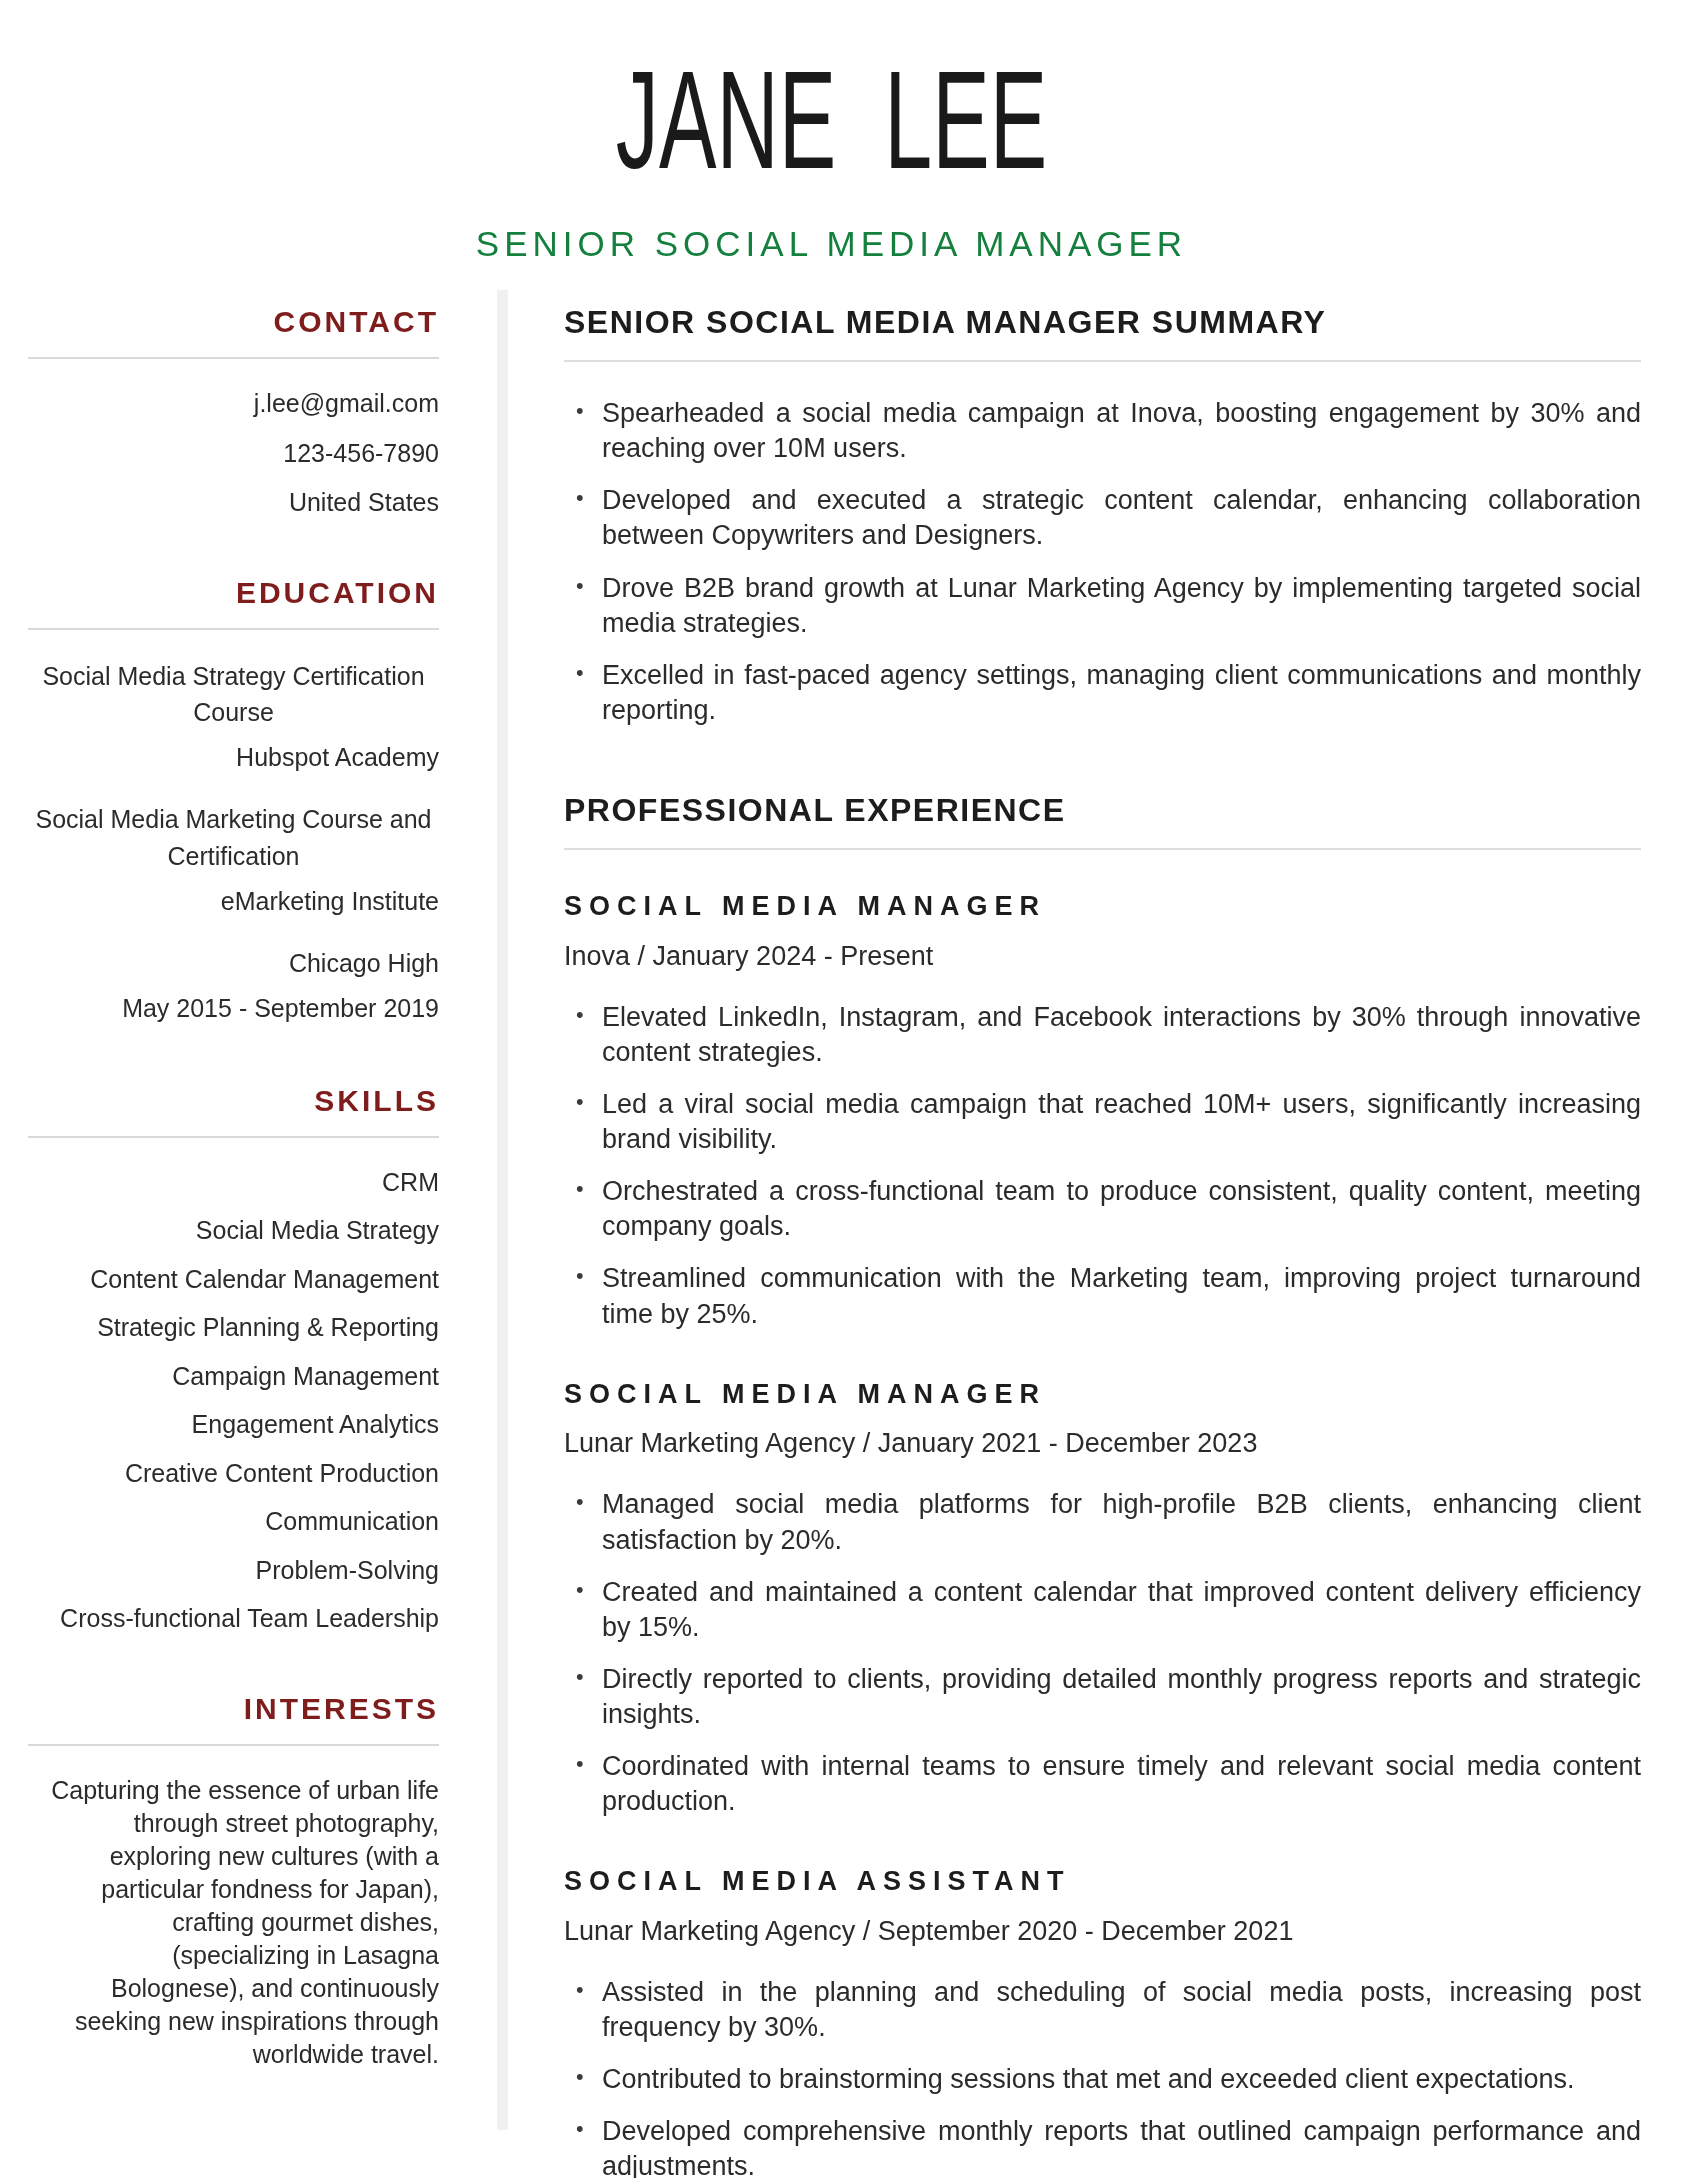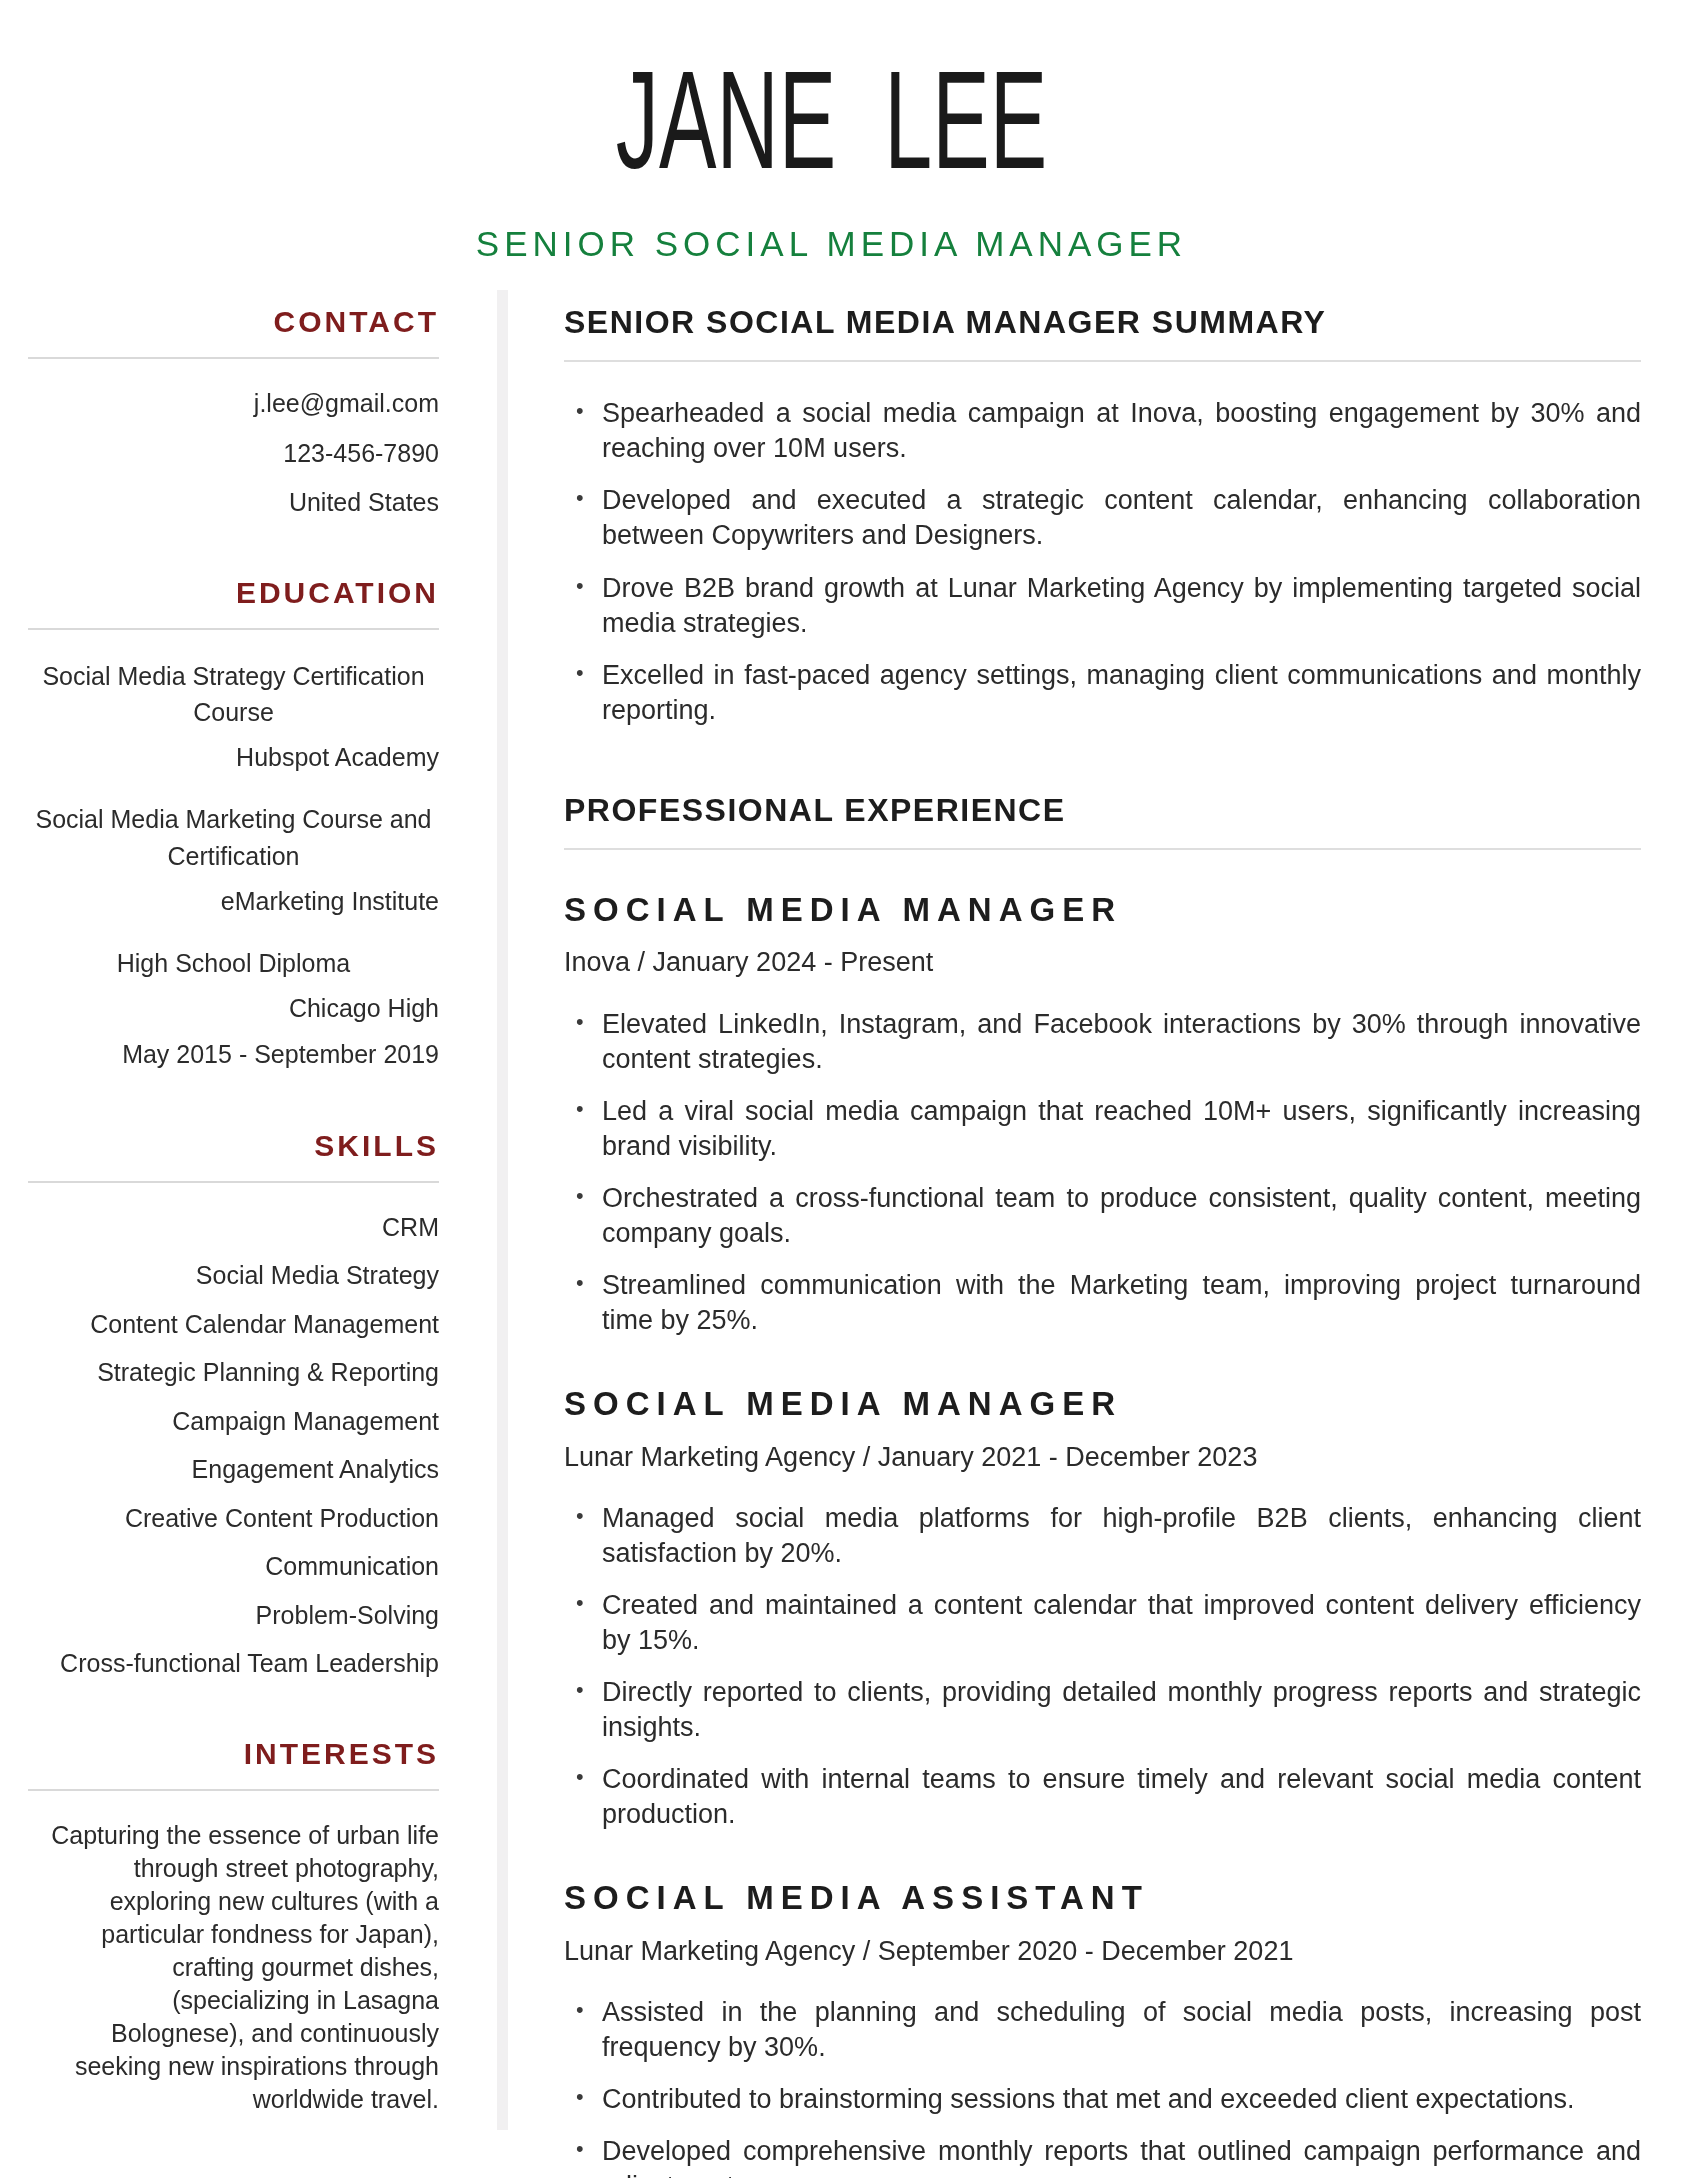--- a/index.html
+++ b/index.html
@@ -109,21 +109,21 @@
     content:"•";
     position:absolute;
     left:12px;top:1px;
     font-size:0.8em;
     color:#3a3a3a;
   }
   .summary-section{margin-bottom:65px;}
   .job{margin-top:42px;margin-bottom:48px;}
   .job-title{
     margin:0;
-    font-size:33px;
+    font-size:27px;
     font-weight:700;
     letter-spacing:7px;
     color:#1d1d1d;
     line-height:1.1;
   }
   .job-meta{margin-top:17px;}
   .job .bullets{margin-top:26px;}
 </style>
 </head>
 <body>
@@ -155,21 +155,20 @@
     <div class="side-block">
       <div class="edu-entry">
         <div class="edu-degree">Social Media Strategy Certification Course</div>
         <div class="edu-school">Hubspot Academy</div>
       </div>
       <div class="edu-entry">
         <div class="edu-degree">Social Media Marketing Course and Certification</div>
         <div class="edu-school">eMarketing Institute</div>
       </div>
       <div class="edu-entry">
-        <div class="edu-degree">High School Diploma</div>
         <div class="edu-school">Chicago High</div>
         <div class="edu-dates">May 2015 - September 2019</div>
       </div>
     </div>
 
     <h2 class="side-heading side-gap">SKILLS</h2>
     <div class="side-rule"></div>
     <div class="side-block">
 
         <div class="side-item skill">CRM</div>

